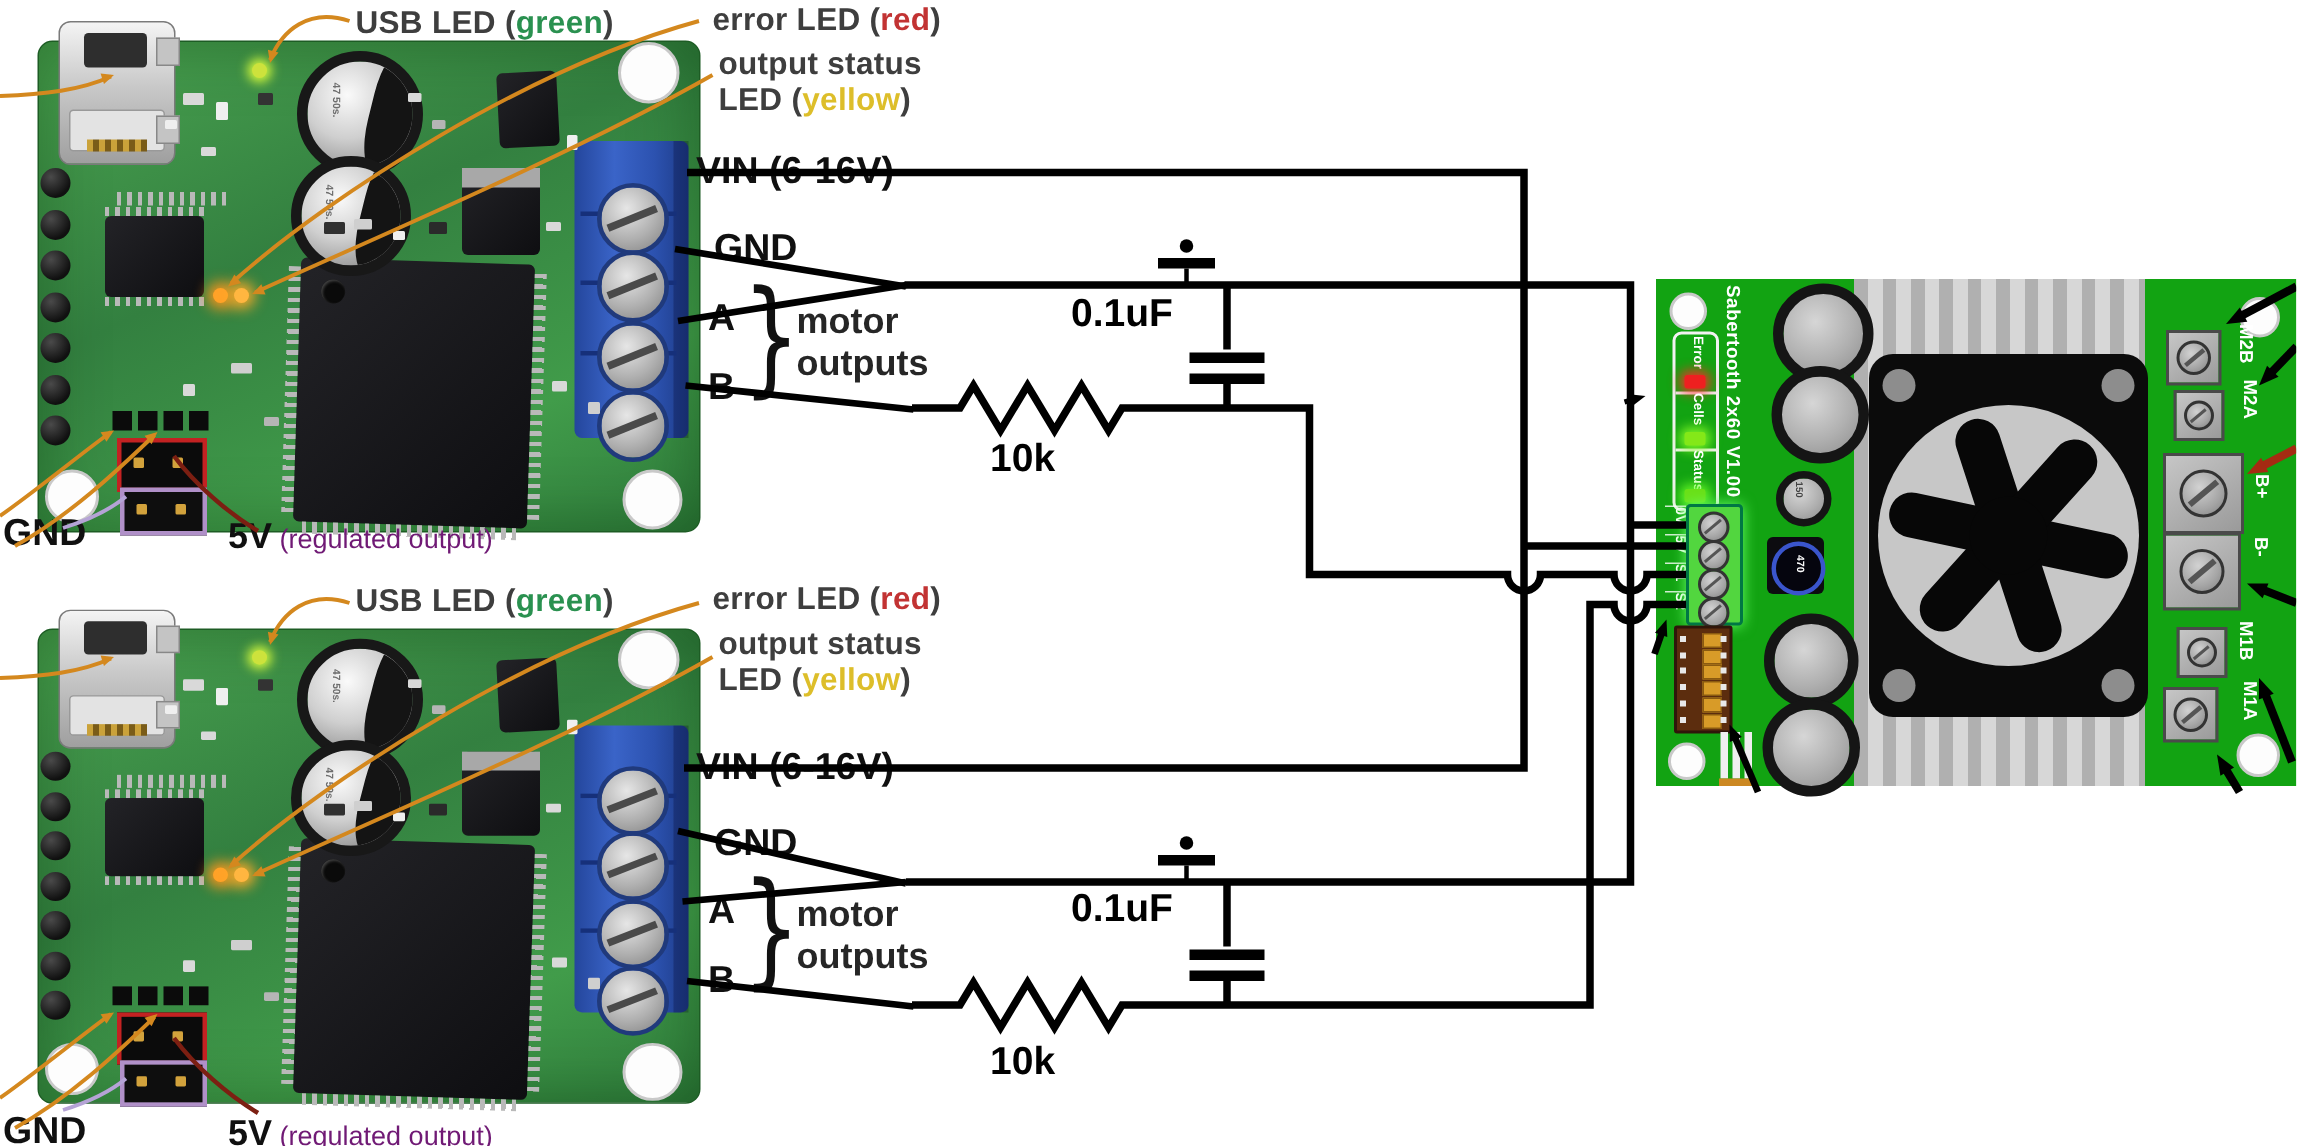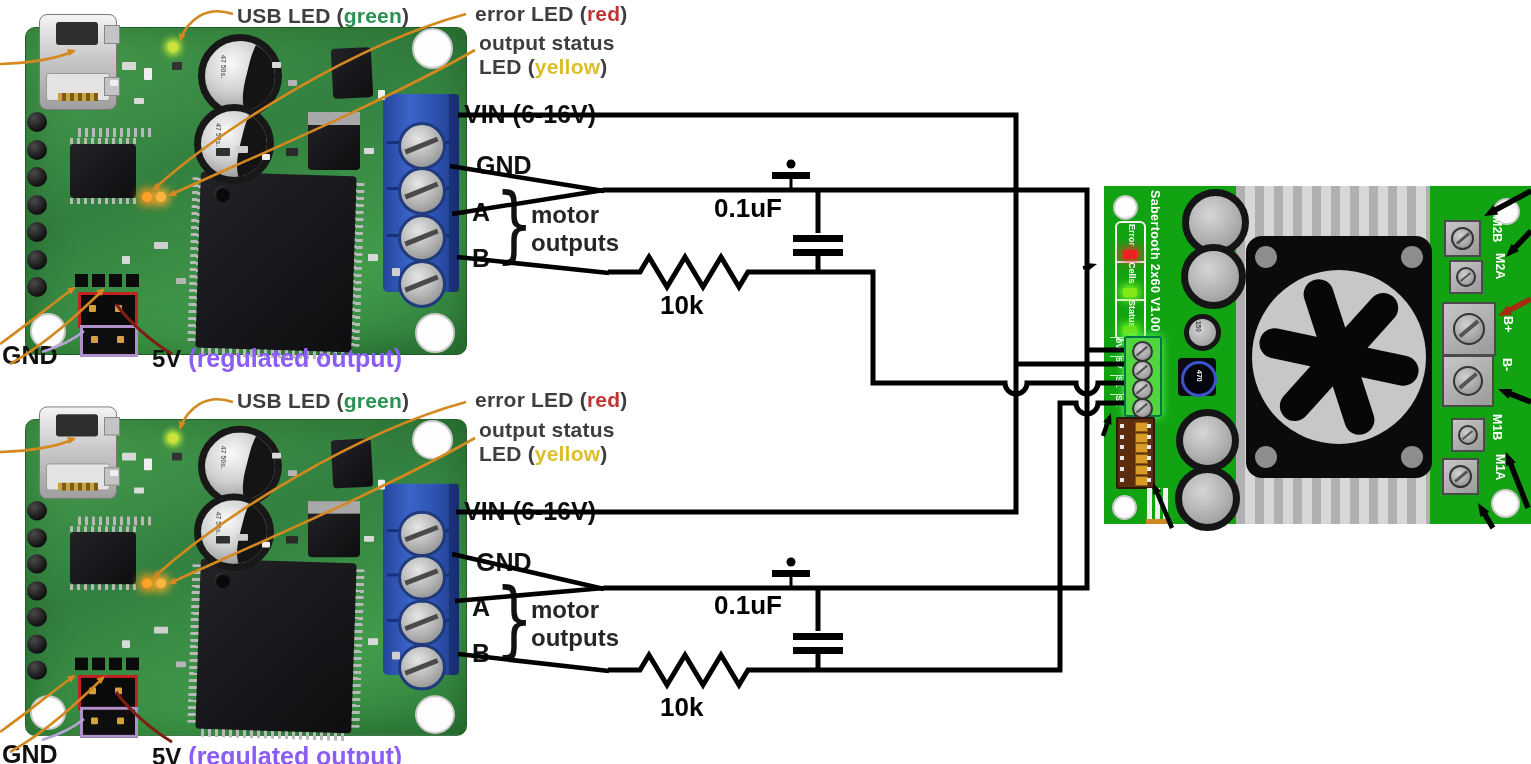--- a/index.html
+++ b/index.html
@@ -8,21 +8,21 @@
   .c{position:absolute}
   
   .dlabel{position:absolute;white-space:nowrap;z-index:5}
   .lbl{font-size:21px;font-weight:600;color:#3e3e3e;letter-spacing:.2px}
   .big{font-size:25px;font-weight:700;color:#101010}
   .big2{font-size:24px;font-weight:700;color:#262626}
   .val{font-size:26px;font-weight:700;color:#000}
   .brace{font-size:84px;font-weight:400;color:#111;line-height:.92;
          transform:scaleX(.72);transform-origin:0 0;font-family:"DejaVu Sans",sans-serif}
   .mix .b{font-size:24px;font-weight:700;color:#101010}
-  .mix .r{font-size:25px;font-weight:700;color:#8b5cf6}
+  .mix .r{font-size:18px;font-weight:400;color:#701a75}
   .w-green{color:var(--label_green)} .w-red{color:var(--label_red)} .w-yellow{color:var(--label_yellow)}
   
   .pcb{position:absolute;left:25px;width:440px;height:326px;z-index:1;border-radius:10px;
        background:linear-gradient(155deg,#4aa350 0%,#338040 40%,#419c4a 75%,#2f7c3c 100%);
        box-shadow:inset 0 0 45px rgba(0,45,0,.38);border:1px solid #1d5c24}
   #pcb-top{top:27px}
   #pcb-bottom{top:419px;transform:scaleY(.966);transform-origin:0 0}
   .hole{border-radius:50%;background:#fdfdfd;border:2px solid #c9c9c9;position:absolute}
   .ecap{position:absolute;border-radius:50%;border:7px solid #181818;overflow:hidden;
         background:radial-gradient(circle at 38% 32%,#fafafa,#cfcfcf 45%,#9a9a9a 78%,#868686)}

